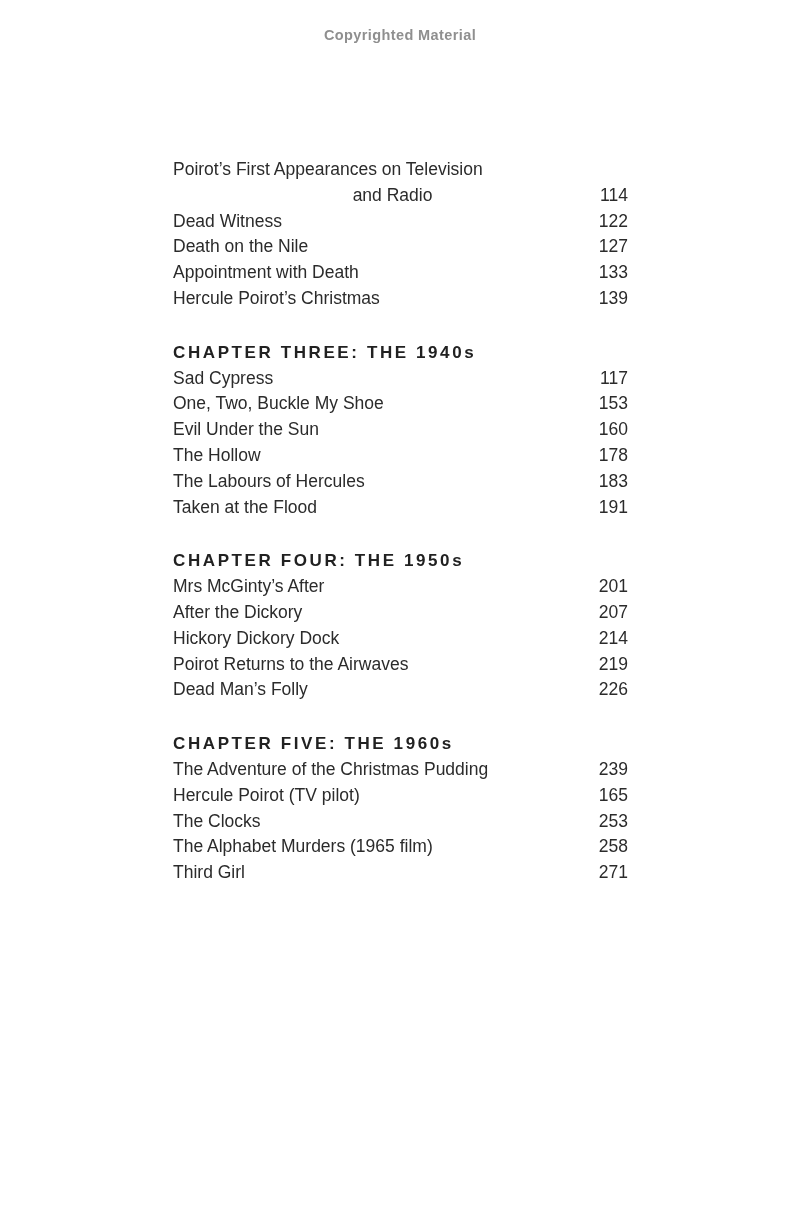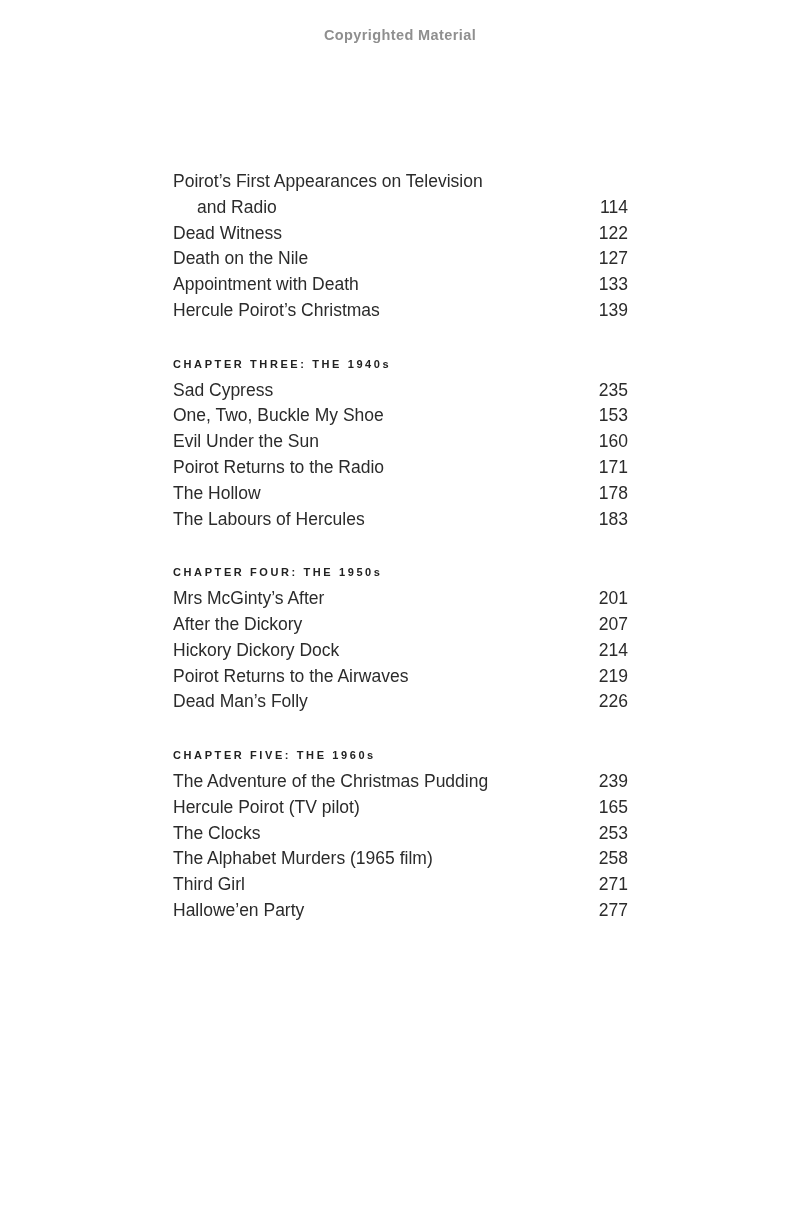--- a/index.html
+++ b/index.html
@@ -28,41 +28,40 @@
   .copyright.top { top: 27px; }
   .copyright.bottom { top: 1178px; }
 
   .toc {
     position: absolute;
     left: 173px;
     top: 157px;
     width: 455px;
     color: #2b2b2b;
     font-size: 17.5px;
-    margin-top: 12px;
   }
   .toc-section { margin-top: 28px; }
   .toc-section:first-child { margin-top: 0; }
   .toc-heading {
     font-weight: 700;
-    font-size: 11px;
+    font-size: 17px;
     letter-spacing: 2.6px;
     line-height: 25.8px;
     color: #212121;
     white-space: nowrap;
   }
   .toc-row {
     display: flex;
     justify-content: space-between;
     align-items: baseline;
     line-height: 25.8px;
     white-space: nowrap;
   }
   .toc-title { flex: 1 1 auto; }
-  .toc-title.indent { padding-left: 24px; }
+  .toc-title.indent { padding-left: 24px; text-align: center; }
   .toc-page {
     flex: 0 0 auto;
     text-align: left;
     padding-left: 12px;
   }
 </style>
 </head>
 <body>
 
 <div class="page">
@@ -91,41 +90,41 @@
         </div>
         <div class="toc-row">
           <span class="toc-title">Hercule Poirot’s Christmas</span>
           <span class="toc-page">139</span>
         </div>
       </section>
       <section class="toc-section">
         <div class="toc-heading">CHAPTER THREE: THE 1940s</div>
         <div class="toc-row">
           <span class="toc-title">Sad Cypress</span>
-          <span class="toc-page">235</span>
+          <span class="toc-page">117</span>
         </div>
         <div class="toc-row">
           <span class="toc-title">One, Two, Buckle My Shoe</span>
           <span class="toc-page">153</span>
         </div>
         <div class="toc-row">
           <span class="toc-title">Evil Under the Sun</span>
           <span class="toc-page">160</span>
         </div>
         <div class="toc-row">
-          <span class="toc-title">Poirot Returns to the Radio</span>
-          <span class="toc-page">171</span>
-        </div>
-        <div class="toc-row">
           <span class="toc-title">The Hollow</span>
           <span class="toc-page">178</span>
         </div>
         <div class="toc-row">
           <span class="toc-title">The Labours of Hercules</span>
           <span class="toc-page">183</span>
+        </div>
+        <div class="toc-row">
+          <span class="toc-title">Taken at the Flood</span>
+          <span class="toc-page">191</span>
         </div>
       </section>
       <section class="toc-section">
         <div class="toc-heading">CHAPTER FOUR: THE 1950s</div>
         <div class="toc-row">
           <span class="toc-title">Mrs McGinty’s After</span>
           <span class="toc-page">201</span>
         </div>
         <div class="toc-row">
           <span class="toc-title">After the Dickory</span>
@@ -159,21 +158,17 @@
           <span class="toc-page">253</span>
         </div>
         <div class="toc-row">
           <span class="toc-title">The Alphabet Murders (1965 film)</span>
           <span class="toc-page">258</span>
         </div>
         <div class="toc-row">
           <span class="toc-title">Third Girl</span>
           <span class="toc-page">271</span>
         </div>
-        <div class="toc-row">
-          <span class="toc-title">Hallowe’en Party</span>
-          <span class="toc-page">277</span>
-        </div>
       </section>
     </main>
 
   <div class="copyright bottom">Copyrighted Material</div>
 </div>
 
 </body></html>

